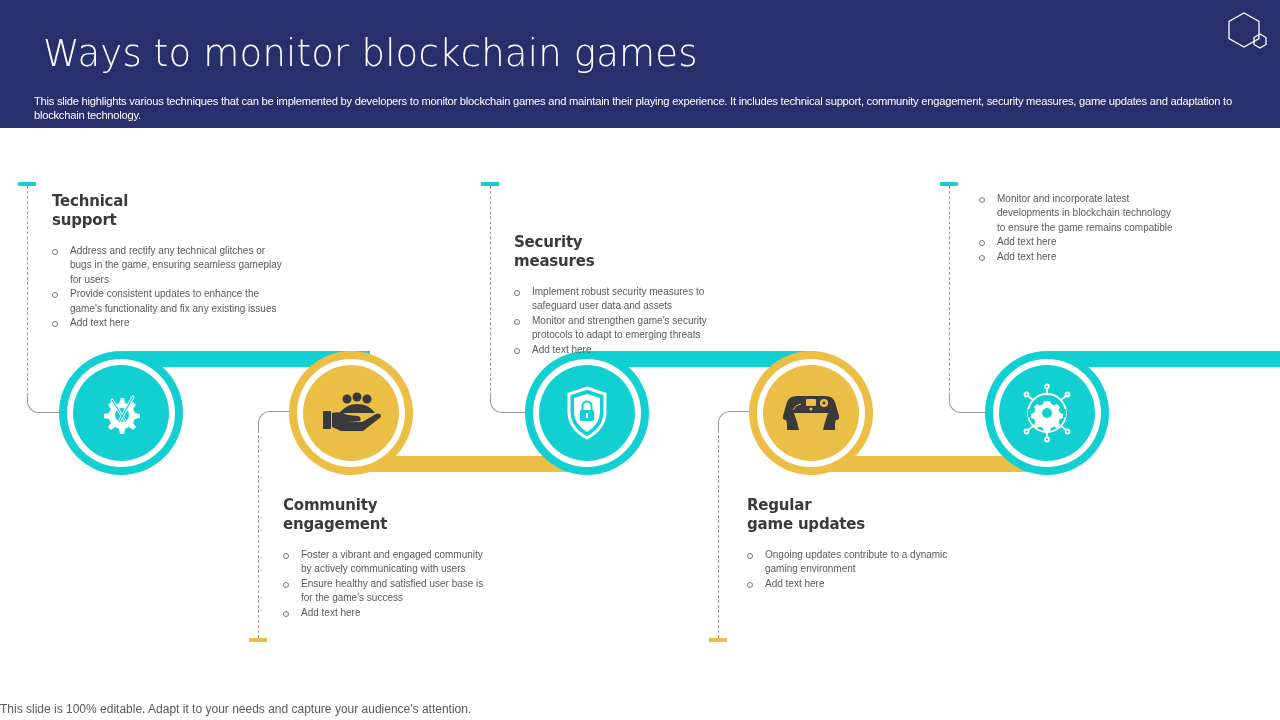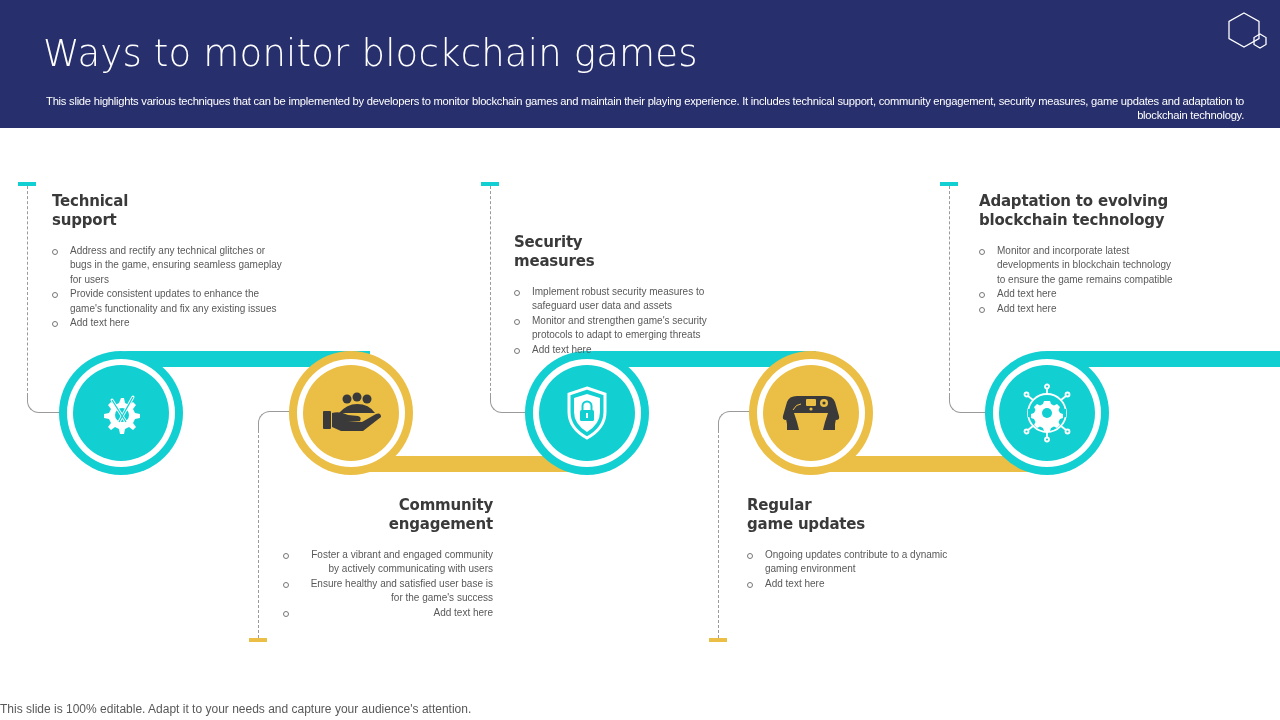--- a/index.html
+++ b/index.html
@@ -16,21 +16,20 @@
     position: absolute; left: 34px; top: 32px;
     font-family: "DejaVu Sans", sans-serif; font-weight: 300;
     font-size: 37px; color: #ffffff; letter-spacing: 0.2px;
     font-stretch: condensed;
     margin-left: 9px;
   }
   .subtitle {
     position: absolute; left: 34px; top: 94px; width: 1210px;
     font-size: 11.2px; line-height: 14px; color: #ffffff;
     letter-spacing: -0.25px;
-    text-align: right;
   }
   .logo { position: absolute; left: 1224px; top: 10px; width: 48px; height: 44px; }
 
   .track { position: absolute; }
   .teal-bar { background: #12CFD2; }
   .gold-bar { background: #EBBE45; }
 
   .node { position: absolute; width: 124px; height: 124px; border-radius: 50%; }
   .node .ring { position: absolute; left: 8px; top: 8px; width: 108px; height: 108px; border-radius: 50%; background: #ffffff; }
   .node .core { position: absolute; left: 14px; top: 14px; width: 96px; height: 96px; border-radius: 50%; display:flex; align-items:center; justify-content:center; }
@@ -208,21 +207,21 @@
 <div class="card" style="left:52px; top:192px; width:230px;">
   <h3>Technical
 support</h3>
   <ul>
     <li>Address and rectify any technical glitches or bugs in the game, ensuring seamless gameplay for users</li>
     <li>Provide consistent updates to enhance the game's functionality and fix any existing issues</li>
     <li>Add text here</li>
   </ul>
 </div>
 
-<div class="card" style="left:283px; top:496px; width:210px;text-align:right;">
+<div class="card" style="left:283px; top:496px; width:210px;">
   <h3>Community
 engagement</h3>
   <ul>
     <li>Foster a vibrant and engaged community by actively communicating with users</li>
     <li>Ensure healthy and satisfied user base is for the game's success</li>
     <li>Add text here</li>
   </ul>
 </div>
 
 <div class="card" style="left:514px; top:192px; width:222px;margin-top:41px;">
@@ -238,22 +237,20 @@
 <div class="card" style="left:747px; top:496px; width:222px;">
   <h3>Regular
 game updates</h3>
   <ul>
     <li>Ongoing updates contribute to a dynamic gaming environment</li>
     <li>Add text here</li>
   </ul>
 </div>
 
 <div class="card" style="left:979px; top:192px; width:200px;">
-  <h3>Adaptation to evolving
-blockchain technology</h3>
   <ul>
     <li>Monitor and incorporate latest developments in blockchain technology to ensure the game remains compatible</li>
     <li>Add text here</li>
     <li>Add text here</li>
   </ul>
 </div>
 
 <div class="footer">This slide is 100% editable. Adapt it to your needs and capture your audience's attention.</div>
 
 </body></html>

